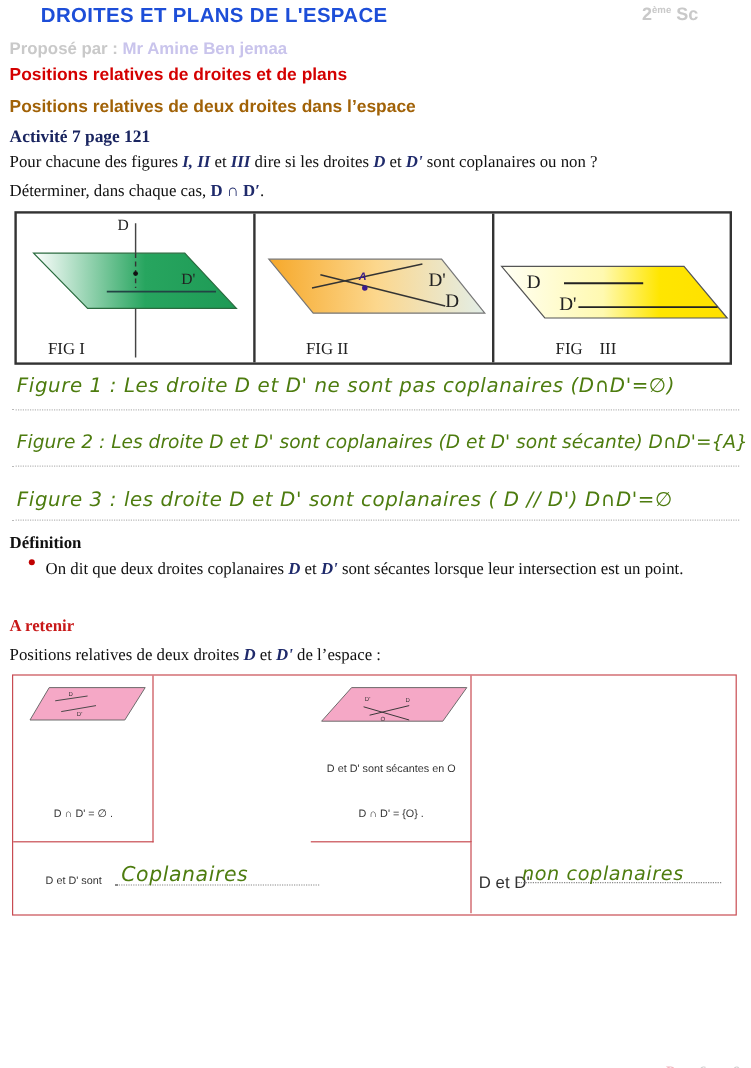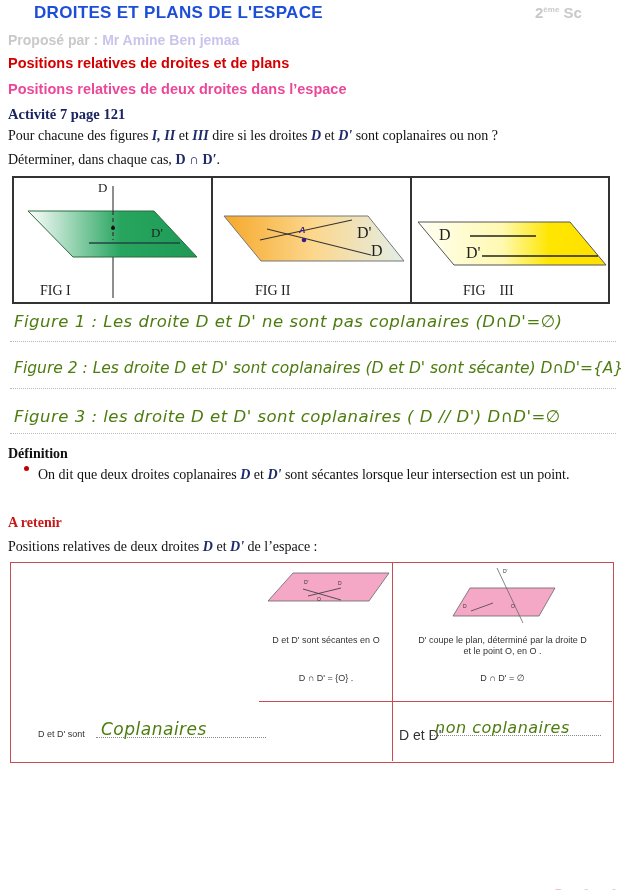--- a/index.html
+++ b/index.html
@@ -4,21 +4,21 @@
 <style>
   html, body { margin:0; padding:0; background:#fff; }
   body { width:626px; height:890px; position:relative; overflow:hidden; font-family:"Liberation Serif", serif; color:#111; }
   .abs { position:absolute; }
   .hdr-title { left:8px; top:3px; font-family:"Liberation Sans", sans-serif; font-weight:bold; font-size:17px; color:#1d4ed8; letter-spacing:0.3px;margin-left:26px; }
   .hdr-level { left:535px; top:4px; font-family:"Liberation Sans", sans-serif; font-weight:bold; font-size:15px; color:#c9c9c9; }
   .hdr-level sup { font-size:8px; }
   .author { left:8px; top:32px; font-family:"Liberation Sans", sans-serif; font-weight:bold; font-size:14px; color:#c9c9c9; }
   .author .name { color:#c9c4ec; }
   .sec1 { left:8px; top:55px; font-family:"Liberation Sans", sans-serif; font-weight:bold; font-size:14.5px; color:#d40000; }
-  .sec2 { left:8px; top:81px; font-family:"Liberation Sans", sans-serif; font-weight:bold; font-size:14.5px; color:#ec4899; }
+  .sec2 { left:8px; top:81px; font-family:"Liberation Sans", sans-serif; font-weight:bold; font-size:14.5px; color:#a16207; }
   .act { left:8px; top:106px; font-weight:bold; font-size:14.5px; color:#1a2560; }
   .para { left:8px; font-size:14px; color:#111; white-space:nowrap; }
   .m { font-weight:bold; font-style:italic; color:#1f2a6b; }
   .hand { font-family:"DejaVu Sans", sans-serif; font-style:italic; color:#4d7c0f; white-space:nowrap; letter-spacing:0.5px; }
   .dotline { left:10px; width:606px; border-bottom:1px dotted #b8b8b8; }
   .figtable { left:12px; top:176px; width:598px; height:128px; border:2px solid #333; box-sizing:border-box; }
   .figcell { position:absolute; top:0; height:124px; }
   .figcell.b { border-left:2px solid #333; }
   .def-title { left:8px; top:446px; font-weight:bold; font-size:14px; }
   .bullet { left:24px; top:466px; width:5px; height:5px; border-radius:50%; background:#c00000; }
@@ -138,44 +138,41 @@
 <div class="abs para" style="top:539px;">
   <span>Positions relatives de deux droites</span>
   <span class="m">D</span>
   <span>et</span>
   <span class="m">D'</span>
   <span>de l’espace :</span>
 </div>
 
 <div class="abs retable">
 
+  <div class="rcell" style="left:0;top:0;width:117px;height:139px;border-right:1.5px solid #c84b52;border-bottom:1.5px solid #c84b52;">
+    <svg width="117" height="50" style="position:absolute;left:0;top:0;">
+      <polygon points="30,10 110,10 93,37 14,37" fill="#f5a8c6" stroke="#666" stroke-width="0.8"></polygon>
+      <line x1="35" y1="21" x2="62" y2="17" stroke="#444" stroke-width="0.8"></line>
+      <line x1="40" y1="30" x2="69" y2="25" stroke="#444" stroke-width="0.8"></line>
+      <text x="46" y="17" font-family="Liberation Sans, sans-serif" font-size="5" fill="#333">D</text>
+      <text x="53" y="34" font-family="Liberation Sans, sans-serif" font-size="5" fill="#333">D'</text>
+    </svg>
+    <div class="rtxt" style="left:0;width:117px;top:110px;">D ∩ D' = ∅  .</div>
+  </div>
   <div class="rcell" style="left:248px;top:0;width:134px;height:139px;border-right:1.5px solid #c84b52;border-bottom:1.5px solid #c84b52;">
     <svg width="134" height="50" style="position:absolute;left:0;top:0;">
       <polygon points="34,10 130,10 110,38 9,38" fill="#f5a8c6" stroke="#666" stroke-width="0.8"></polygon>
       <line x1="44" y1="26" x2="82" y2="37" stroke="#333" stroke-width="0.8"></line>
       <line x1="49" y1="33" x2="82" y2="25" stroke="#333" stroke-width="0.8"></line>
       <text x="45" y="21" font-family="Liberation Sans, sans-serif" font-size="5" fill="#333">D'</text>
       <text x="79" y="22" font-family="Liberation Sans, sans-serif" font-size="5" fill="#333">D</text>
       <text x="58" y="38" font-family="Liberation Sans, sans-serif" font-size="5" fill="#333">O</text>
     </svg>
     <div class="rtxt" style="left:0;width:134px;top:72px;">D et D' sont sécantes en O</div>
     <div class="rtxt" style="left:0;width:134px;top:110px;">D ∩ D' = {O} .</div>
-  </div>
-  <div class="rcell" style="left:382px;top:0;width:219px;height:139px;border-bottom:1.5px solid #c84b52;">
-    <svg width="219" height="60" style="position:absolute;left:0;top:0;">
-      <polygon points="77,25 162,25 146,53 60,53" fill="#f5a8c6" stroke="#666" stroke-width="0.8"></polygon>
-      <line x1="78" y1="48" x2="100" y2="40" stroke="#444" stroke-width="0.8"></line>
-      <line x1="104" y1="5" x2="130" y2="60" stroke="#666" stroke-width="0.8"></line>
-      <text x="70" y="45" font-family="Liberation Sans, sans-serif" font-size="5" fill="#333">D</text>
-      <text x="110" y="10" font-family="Liberation Sans, sans-serif" font-size="5" fill="#333">D'</text>
-      <text x="118" y="45" font-family="Liberation Sans, sans-serif" font-size="5" fill="#333">O</text>
-    </svg>
-    <div class="rtxt" style="left:0;width:219px;top:72px;">D' coupe le plan,  déterminé par la droite  D</div>
-    <div class="rtxt" style="left:0;width:219px;top:83px;">et le point  O,  en O .</div>
-    <div class="rtxt" style="left:0;width:219px;top:110px;">D ∩ D' = ∅</div>
   </div>
 
   <div class="rcell" style="left:0;top:139px;width:382px;height:59px;border-right:1.5px solid #c84b52;">
     <div class="rtxt" style="left:27px;top:27px;text-align:left;">D et D' sont</div>
     <div class="abs" style="left:85px;top:35px;width:170px;border-bottom:1px dotted #888;"></div>
     <div class="abs hand" style="left:90px;top:17px;font-size:17px;text-align:right;">Coplanaires</div>
   </div>
   <div class="rcell" style="left:382px;top:139px;width:219px;height:59px;">
     <div class="rtxt" style="left:6px;top:25px;text-align:left;font-size:14px;">D et D'</div>
     <div class="abs" style="left:38px;top:33px;width:170px;border-bottom:1px dotted #888;"></div>

